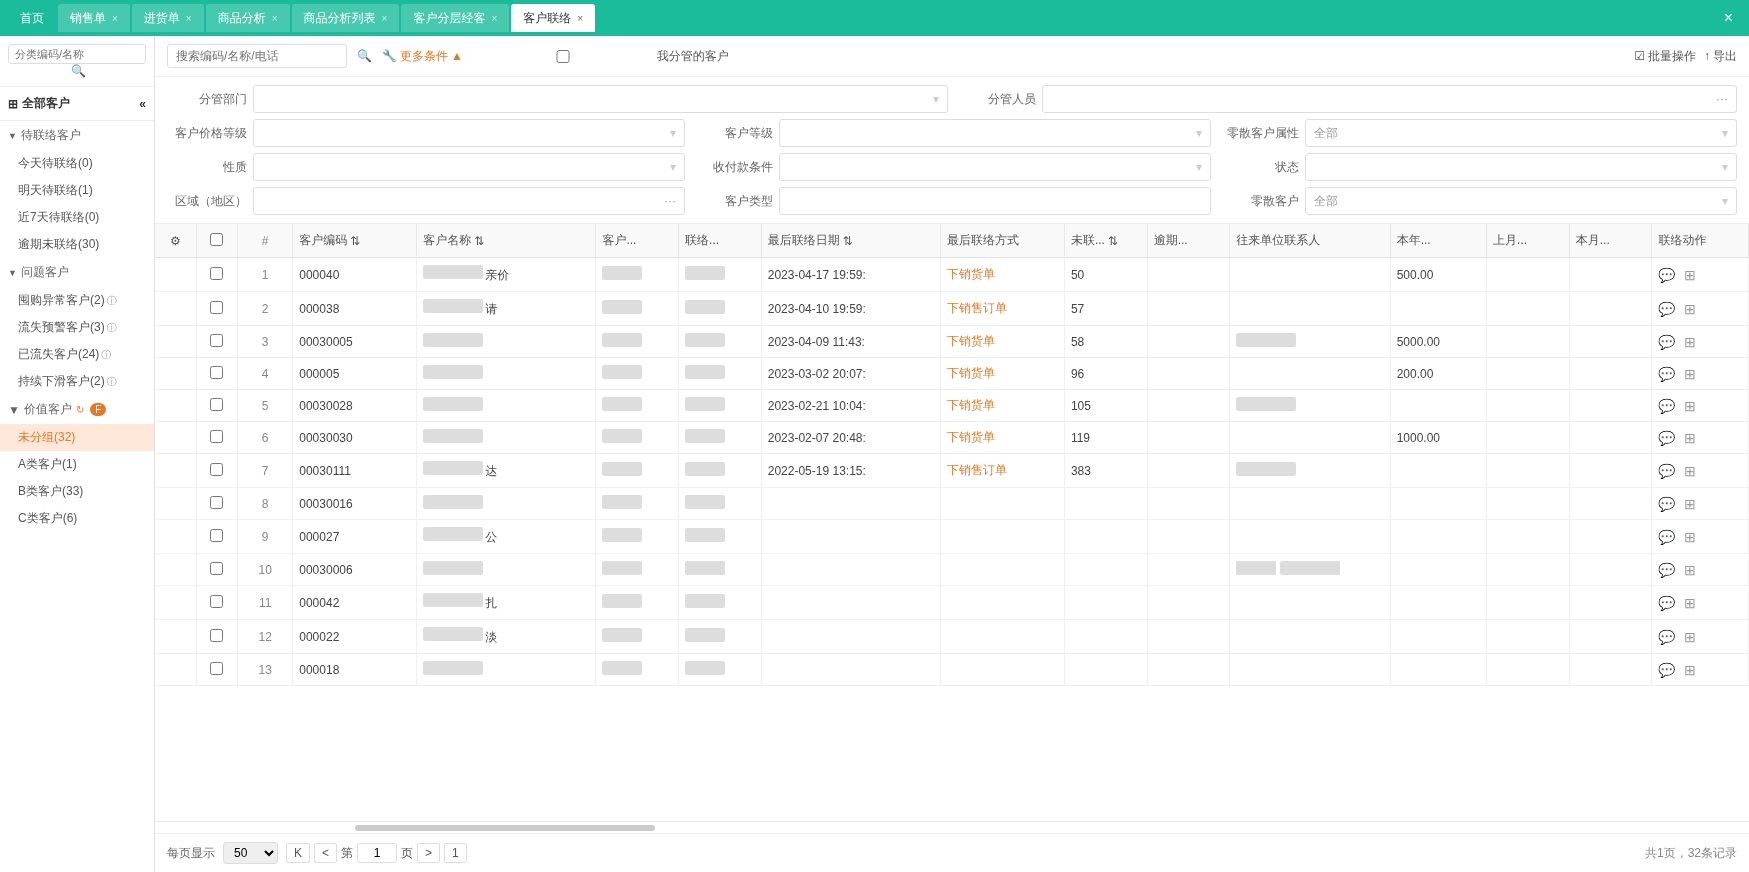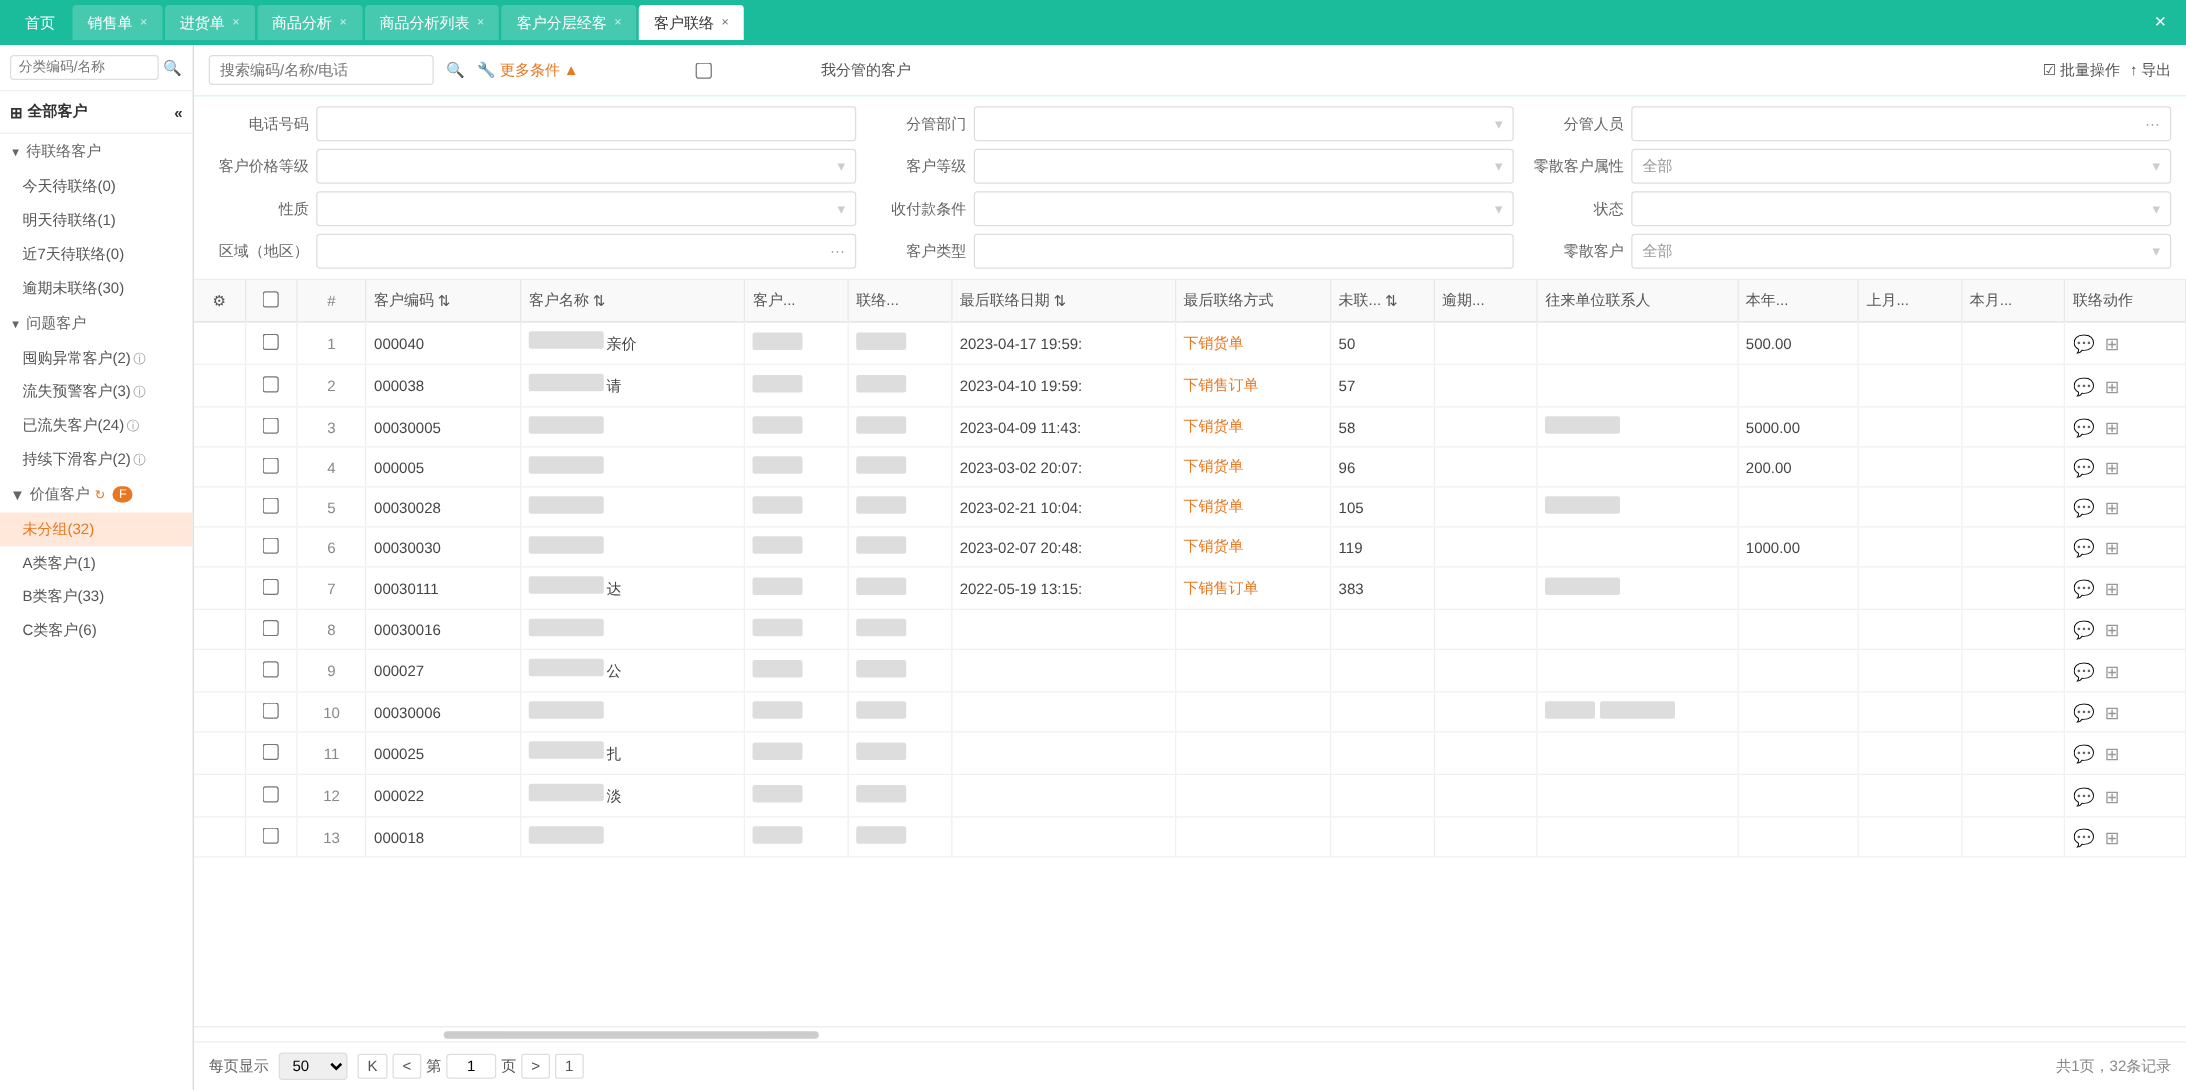--- a/index.html
+++ b/index.html
@@ -63,20 +63,21 @@
       border-right: 1px solid #e0e0e0;
       display: flex;
       flex-direction: column;
       overflow-y: auto;
     }
     .sidebar-search {
       padding: 8px;
       display: flex;
       align-items: center;
       border-bottom: 1px solid #eee;
+      flex-direction: column;
     }
     .sidebar-search input {
       border: 1px solid #ddd;
       border-radius: 3px;
       padding: 3px 6px;
       font-size: 11px;
       width: 100%;
       outline: none;
     }
     .sidebar-search .search-icon {
@@ -557,24 +558,20 @@
         </span>
       </div>
     </div>
 
     <div class="adv-filter-panel">
       <div style="display:flex; gap:8px;">
         <div style="flex:1;">
 
           <div class="adv-filter-row">
             <div class="filter-field">
-              <label>电话号码</label>
-              <div class="field-input"></div>
-            </div>
-            <div class="filter-field">
               <label>分管部门</label>
               <div class="field-input">
                 <span></span>
                   <span class="dropdown-arrow">▾</span>
               </div>
             </div>
             <div class="filter-field">
               <label>分管人员</label>
               <div class="field-input">
                 <span></span>
@@ -967,21 +964,21 @@
       <div class="action-icons">
         <span class="action-icon">💬</span>
         <span class="action-icon">⊞</span>
       </div>
     </td>
   </tr>
             <tr>
     <td class="col-check"></td>
     <td class="col-check"><input type="checkbox" style=""></td>
     <td class="col-num">11</td>
-    <td class="col-code">000025</td>
+    <td class="col-code">000042</td>
     <td class="col-name"><span class="td-blur"></span><span style="margin-left:2px;color:#444;">扎</span></td>
     <td class="col-type"><span class="td-blur" style="width:40px;"></span></td>
     <td class="col-contact"><span class="td-blur" style="width:40px;"></span></td>
     <td class="col-lastdate"></td>
     <td class="col-lastway"></td>
     <td class="col-nocontact"></td>
     <td class="col-overdue"></td>
     <td class="col-person"></td>
     <td class="col-thisyear"></td>
     <td class="col-lastmonth"></td>

